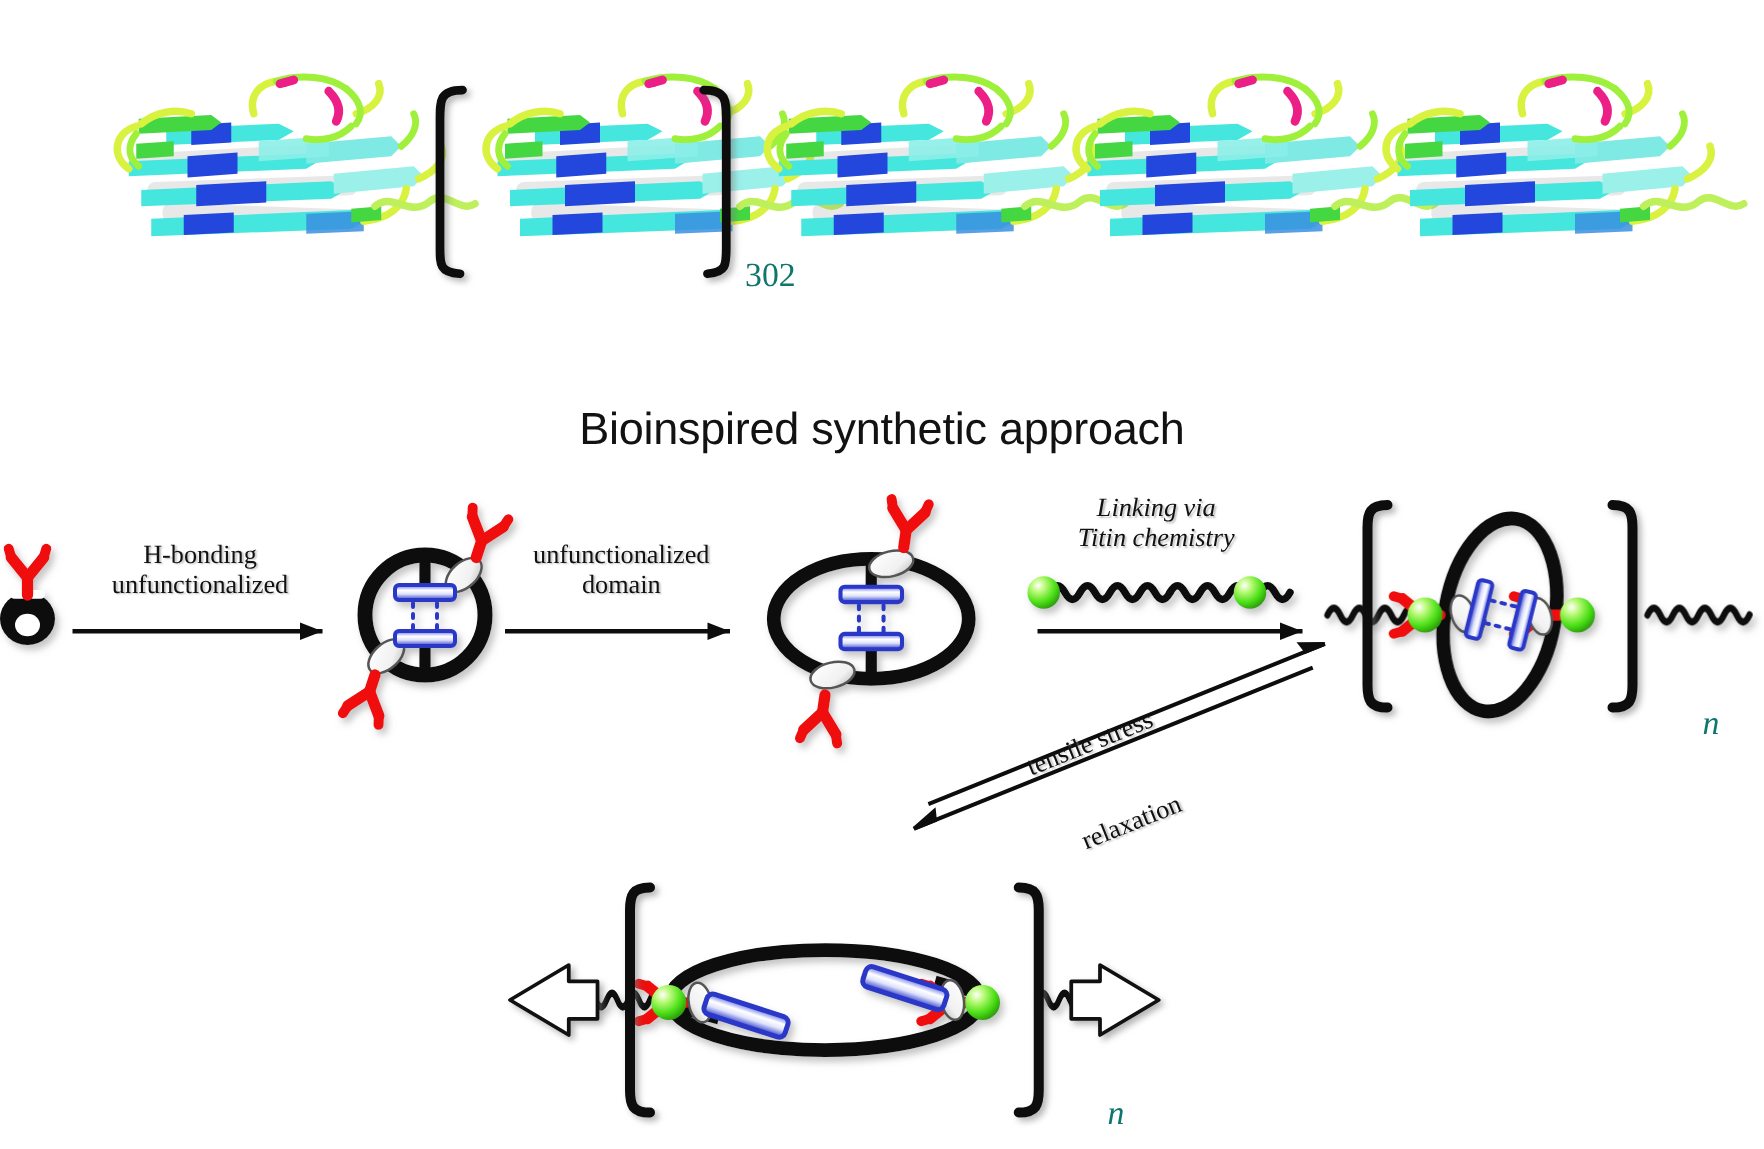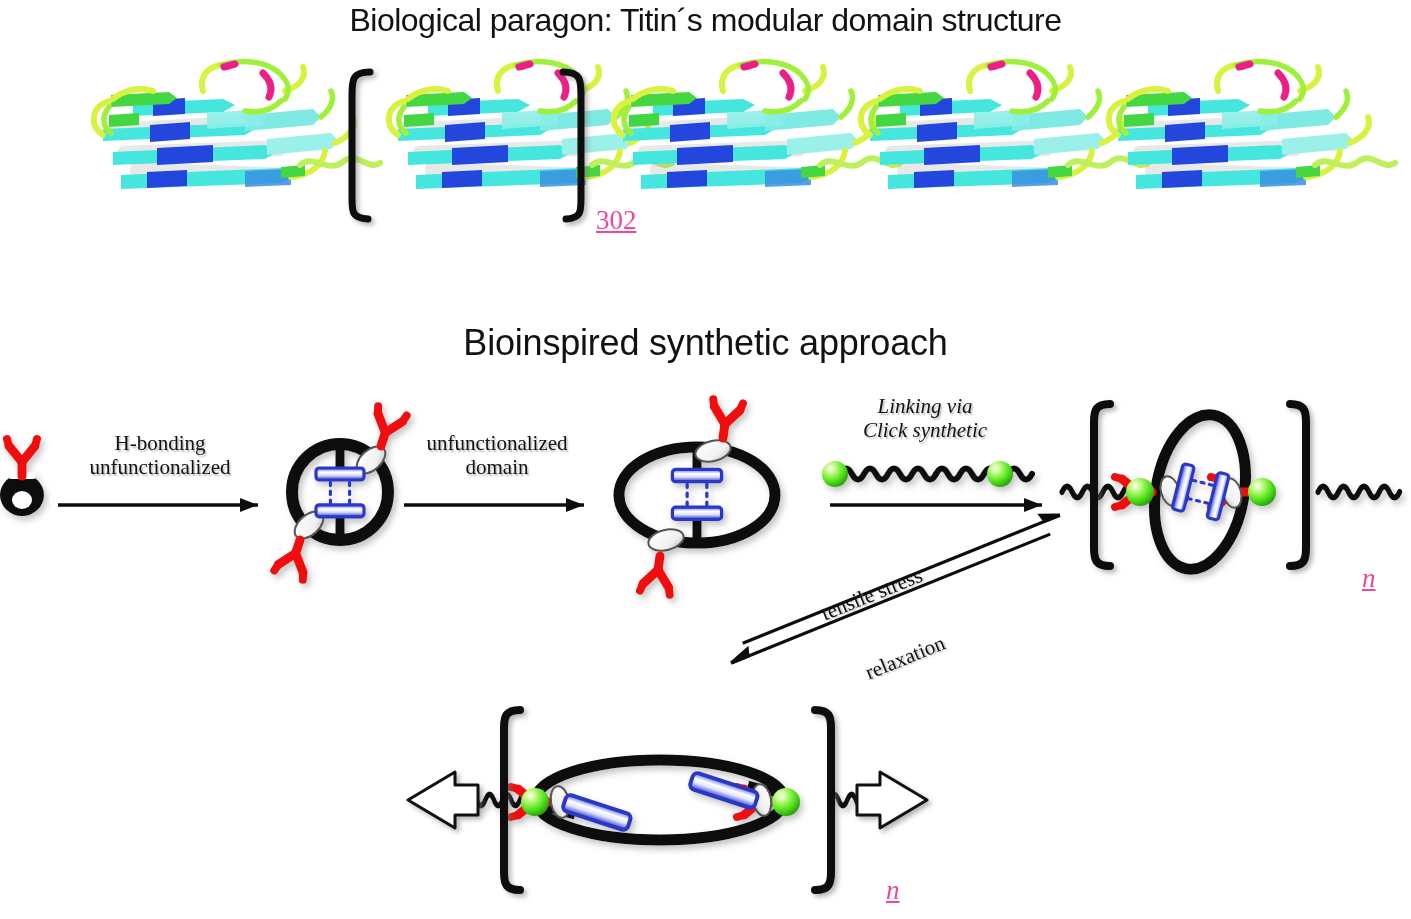--- a/index.html
+++ b/index.html
@@ -11,37 +11,36 @@
   #stage{position:absolute;left:0;top:0;width:1411px;height:919px;}
   .hdr{
     position:absolute;text-align:center;width:100%;
     font-family:"Liberation Sans", sans-serif;
     color:#121212;white-space:nowrap;
   }
   #title-top{top:2px;font-size:32px;letter-spacing:-0.5px;}
   #title-bottom{top:322px;font-size:36px;letter-spacing:-0.2px;}
   .sub{
     position:absolute;font-family:"Liberation Serif", serif;
-    font-size:27px;color:#ec4899;text-decoration:underline;
+    font-size:27px;color:#0f766e;
   }
   .rxn-label{
     position:absolute;font-family:"Liberation Serif", serif;
     font-size:21px;color:#111;text-align:center;line-height:1.12;
     text-shadow:1.5px 1.5px 1.5px rgba(140,140,140,.55);
   }
   .ital{font-style:italic;}
   svg{position:absolute;left:0;top:0;overflow:visible;}
   .shadowed{filter:drop-shadow(3px 3px 2.5px rgba(120,120,120,.55));}
 </style>
 </head>
 <body>
 
 <div id="stage">
 
-  <div class="hdr" id="title-top">Biological paragon: Titin´s modular domain structure</div>
 
   <div class="hdr" id="title-bottom">Bioinspired synthetic approach</div>
 
   <svg width="1411" height="300" viewBox="0 0 1411 300">
     <defs>
 
       <g id="igdomain">
 
         <g opacity="0.22" transform="translate(5,6)">
           <rect x="10" y="58" width="150" height="15" rx="6" fill="#999" transform="rotate(-3 85 65)"></rect>
@@ -348,21 +347,21 @@
     <div>unfunctionalized</div>
   </div>
 
   <div class="rxn-label" style="left:407px;top:432px;width:180px;">
     <div>unfunctionalized</div>
     <div>domain</div>
   </div>
 
   <div class="rxn-label" style="left:845px;top:395px;width:160px;font-style:italic;">
     <div>Linking via</div>
-    <div>Click synthetic</div>
+    <div>Titin chemistry</div>
   </div>
 
   <div class="rxn-label" style="left:818px;top:604px;transform:rotate(-22deg);transform-origin:left top;">tensile stress</div>
 
   <div class="rxn-label" style="left:862px;top:663px;transform:rotate(-22deg);transform-origin:left top;">relaxation</div>
 
   <div class="sub ital" style="left:1362px;top:563px;">n</div>
 
   <div class="sub ital" style="left:886px;top:875px;">n</div>
 

